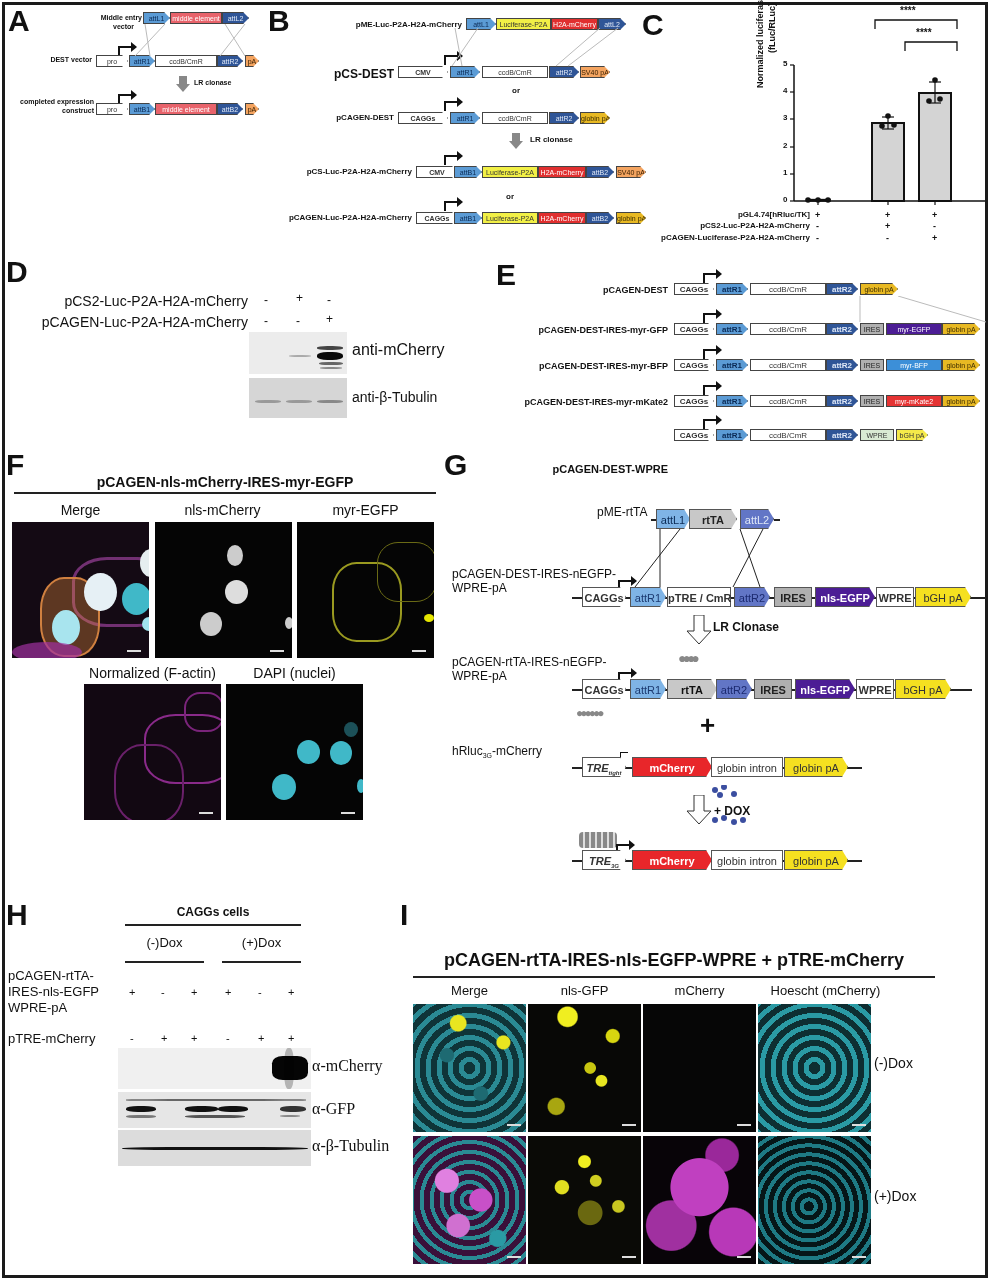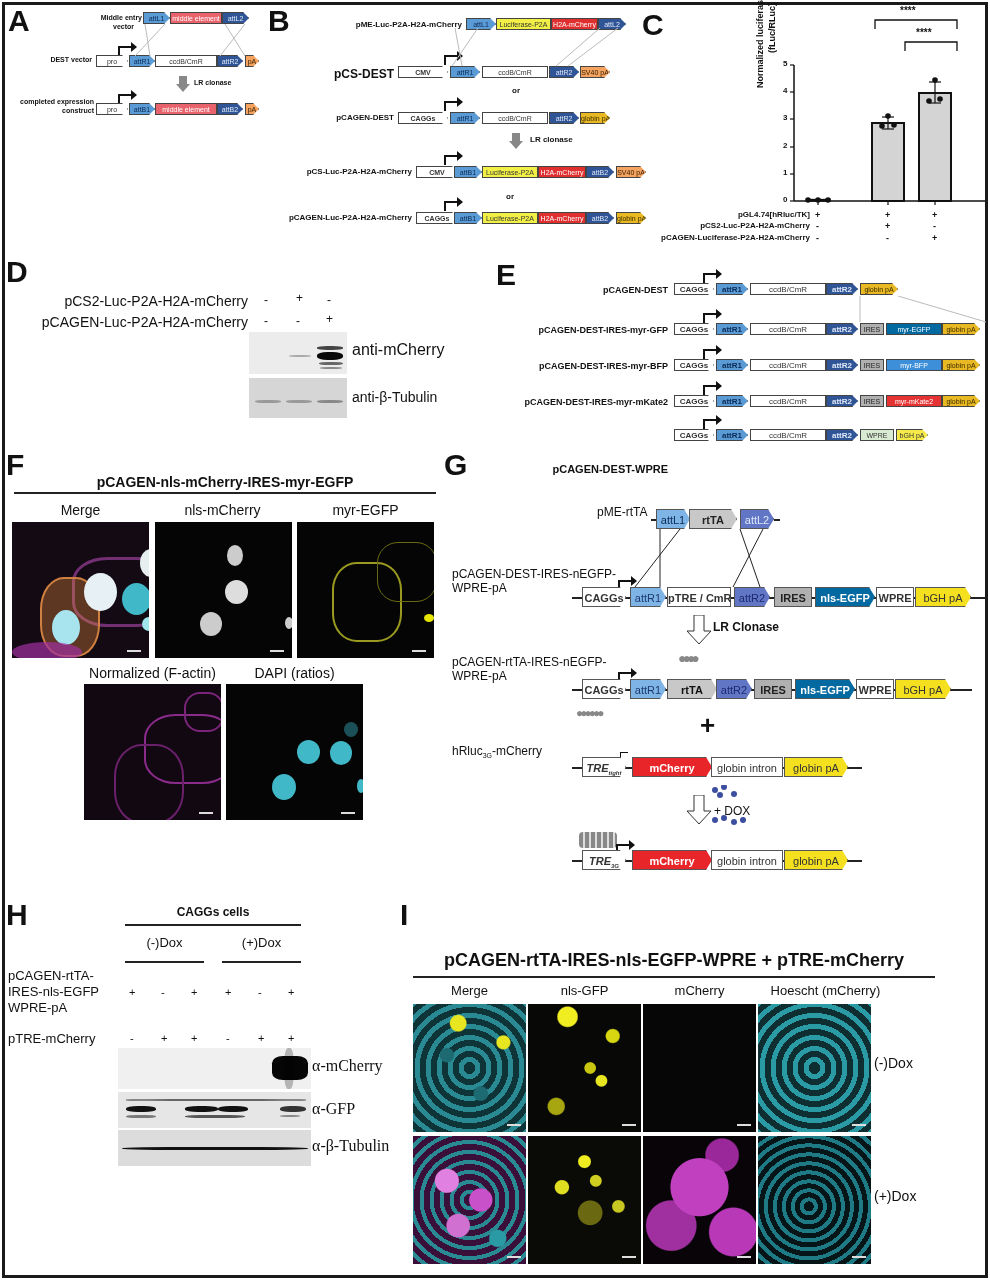--- a/index.html
+++ b/index.html
@@ -18,21 +18,21 @@
   .c-attL2 { background: #2f5597; color: #dfe8f7; }
   .c-attR2 { background: #2f5597; color: #dfe8f7; }
   .c-attB2 { background: #2f5597; color: #dfe8f7; }
   .c-middle { background: #e8636b; color: #fff; }
   .c-white { background: #fff; color: #333; }
   .c-pA { background: #f4a460; color: #3a2000; }
   .c-globin { background: #e8b923; color: #3a2a00; }
   .c-luc { background: #f2f046; color: #333; }
   .c-h2a { background: #e02f2f; color: #fff; }
   .c-ires { background: #b0b0b0; color: #222; }
-  .c-egfp { background: #0369a1; color: #fff; }
+  .c-egfp { background: #4c1d95; color: #fff; }
   .c-bfp { background: #3c8fd8; color: #fff; }
   .c-mkate { background: #e53333; color: #fff; }
   .c-wpre { background: #d9ead3; color: #333; }
   .c-bgh { background: #f5ea4a; color: #333; }
   .promoter-arrow { position: absolute; width: 14px; height: 10px; border-left: 2px solid #111; border-top: 2px solid #111; }
   .promoter-arrow::after { content: ""; position: absolute; right: -5px; top: -6px; border-left: 6px solid #111; border-top: 5px solid transparent; border-bottom: 5px solid transparent; }
   .backbone { position: absolute; height: 1px; background: #222; }
   .down-arrow-gray { position: absolute; width: 14px; height: 16px; }
   .down-arrow-gray::before { content:""; position:absolute; left:3px; top:0; width:8px; height:8px; background:#888; }
   .down-arrow-gray::after { content:""; position:absolute; left:0; top:8px; border-top:8px solid #888; border-left:7px solid transparent; border-right:7px solid transparent; }
@@ -338,21 +338,21 @@
     <div class="scalebar" style="left:115px;top:128px;"></div>
   </div>
   <div class="micro" style="left:297px;top:522px;width:137px;height:136px;">
     <div class="nuc" style="left:35px;top:40px;width:70px;height:80px;border:2px solid #9a9a20;border-radius:35%;"></div>
     <div class="nuc" style="left:80px;top:20px;width:60px;height:60px;border:1px solid #6a6a15;border-radius:35%;"></div>
     <div class="nuc" style="left:127px;top:92px;width:10px;height:8px;background:#e6e600;"></div>
     <div class="scalebar" style="left:115px;top:128px;"></div>
   </div>
 
   <div class="lbl-norm" style="left:84px;top:665px;width:137px;text-align:center;font-size:14px;">Normalized (F-actin)</div>
-  <div class="lbl-norm" style="left:226px;top:665px;width:137px;text-align:center;font-size:14px;">DAPI (ratios)</div>
+  <div class="lbl-norm" style="left:226px;top:665px;width:137px;text-align:center;font-size:14px;">DAPI (nuclei)</div>
   <div class="micro" style="left:84px;top:684px;width:137px;height:136px;background:#120812;">
     <div class="nuc" style="left:60px;top:30px;width:90px;height:70px;border:2px solid #8a2a8a;border-radius:35%;"></div>
     <div class="nuc" style="left:30px;top:60px;width:70px;height:80px;border:2px solid #6a206a;border-radius:40%;"></div>
     <div class="nuc" style="left:100px;top:8px;width:40px;height:40px;border:2px solid #7a247a;border-radius:40%;"></div>
     <div class="scalebar" style="left:115px;top:128px;"></div>
   </div>
   <div class="micro" style="left:226px;top:684px;width:137px;height:136px;">
     <div class="nuc" style="left:118px;top:38px;width:14px;height:15px;background:#1c5058;"></div>
     <div class="nuc" style="left:71px;top:56px;width:23px;height:24px;background:#40b8c8;"></div>
     <div class="nuc" style="left:104px;top:57px;width:22px;height:24px;background:#40b8c8;"></div>
@@ -429,21 +429,21 @@
       <circle cx="5" cy="5" r="3"></circle>
         <circle cx="14" cy="2" r="3"></circle>
         <circle cx="10" cy="10" r="3"></circle>
         <circle cx="24" cy="9" r="3"></circle>
       <circle cx="5" cy="35" r="3"></circle>
         <circle cx="14" cy="33" r="3"></circle>
         <circle cx="24" cy="37" r="3"></circle>
         <circle cx="33" cy="35" r="3"></circle>
     </g>
   </svg>
-  <div class="lbl-norm" style="left:714px;top:804px;font-size:12px;font-weight:normal;">+ DOX</div>
+  <div class="lbl-norm" style="left:714px;top:804px;font-size:12px;font-weight:bold;">+ DOX</div>
 
   <div class="abs" style="left:579px;top:832px;width:38px;height:16px;background:repeating-linear-gradient(90deg,#888 0 4px,#ddd 4px 6px);border-radius:4px;"></div>
   <div class="backbone" style="left:572px;top:860px;width:290px;height:1.5px;"></div>
   <div class="promoter-arrow" style="left:616px;top:844px;"></div>
   <div class="gseg c-white arrow-seg" style="left:582px;top:850px;width:44px;font-style:italic;"><span>TRE</span><sub style="font-size:6px;">3G</sub></div>
   <div class="gseg arrow-seg" style="left:632px;top:850px;width:80px;background:#e8262a;color:#fff;">mCherry</div>
   <div class="gseg c-white" style="left:711px;top:850px;width:72px;font-weight:normal;">globin intron</div>
   <div class="gseg arrow-seg" style="left:784px;top:850px;width:64px;background:#f5e020;color:#333;font-weight:normal;">globin pA</div>
 </div>
 

